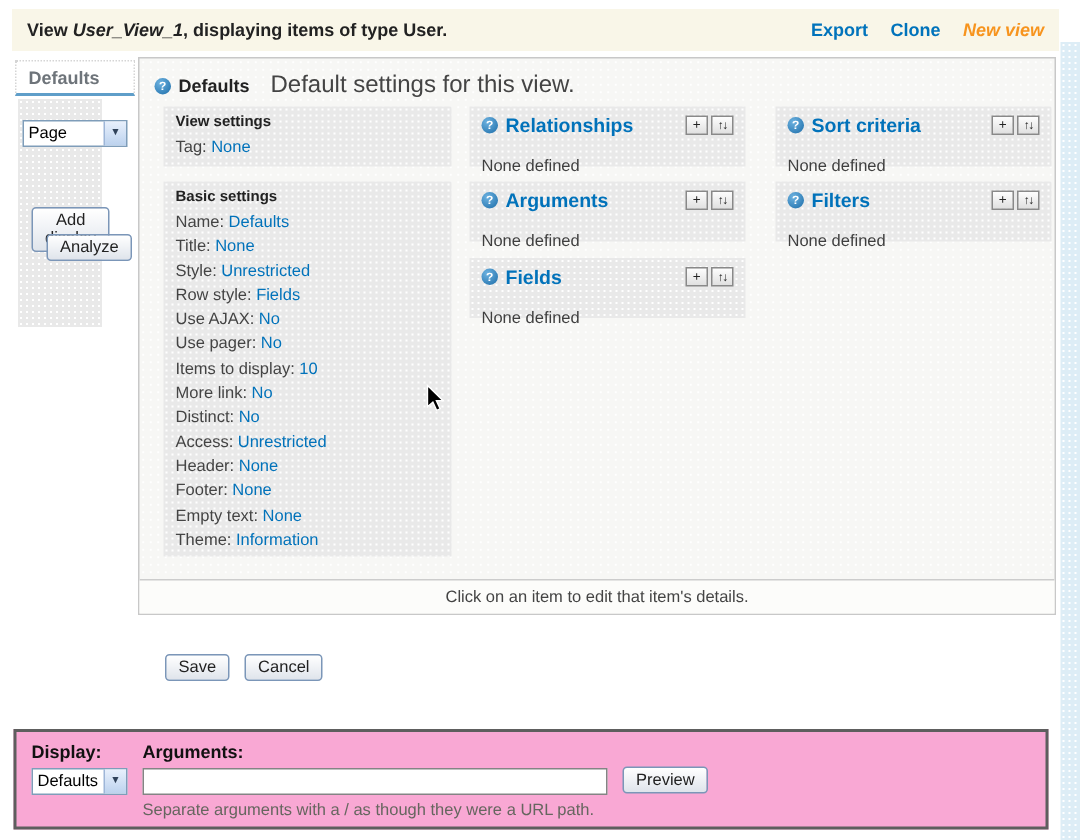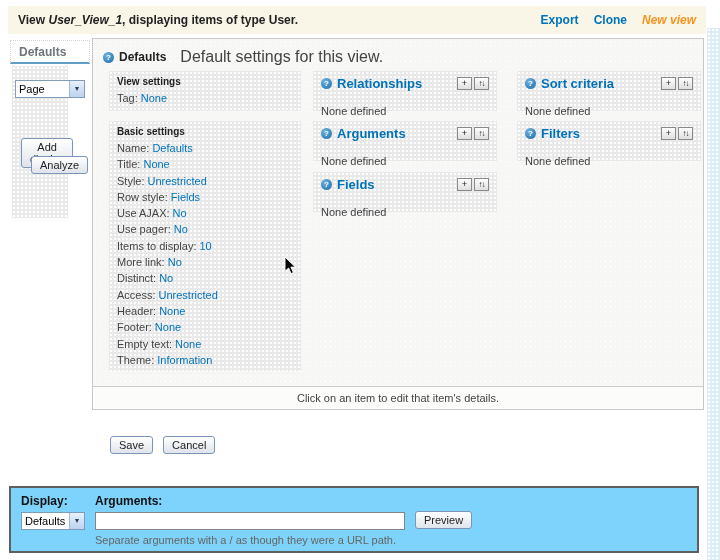--- a/index.html
+++ b/index.html
@@ -97,21 +97,21 @@
   .hint-bar {
     position:absolute; left:0; right:0; bottom:0; height:23px; line-height:22px;
     text-align:center; color:#444;
     border-top:1px solid #ccc; background:#fcfcfa;
   }
   
   .form-actions { position:absolute; left:110px; top:436px; display:flex; gap:10px; }
   
   .preview-panel {
     position:absolute; left:9px; top:486px; width:690px; height:67px;
-    border:2px solid #5e5e5e; background:#7dd3fc;
+    border:2px solid #5e5e5e; background:#f9a8d4;
   }
   .pp-label { position:absolute; font-size:12px; font-weight:bold; color:#111; }
   .pp-input {
     position:absolute; left:84px; top:24px; width:310px; height:18px;
     border:1px solid #848484; background:#fff; padding:0 3px; font-size:11px;
     font-family:"Liberation Sans", sans-serif;
   }
   .pp-help { position:absolute; left:84px; top:46px; color:#66665f; }
   
   .cursor { position:absolute; left:284px; top:256px; pointer-events:none; }

